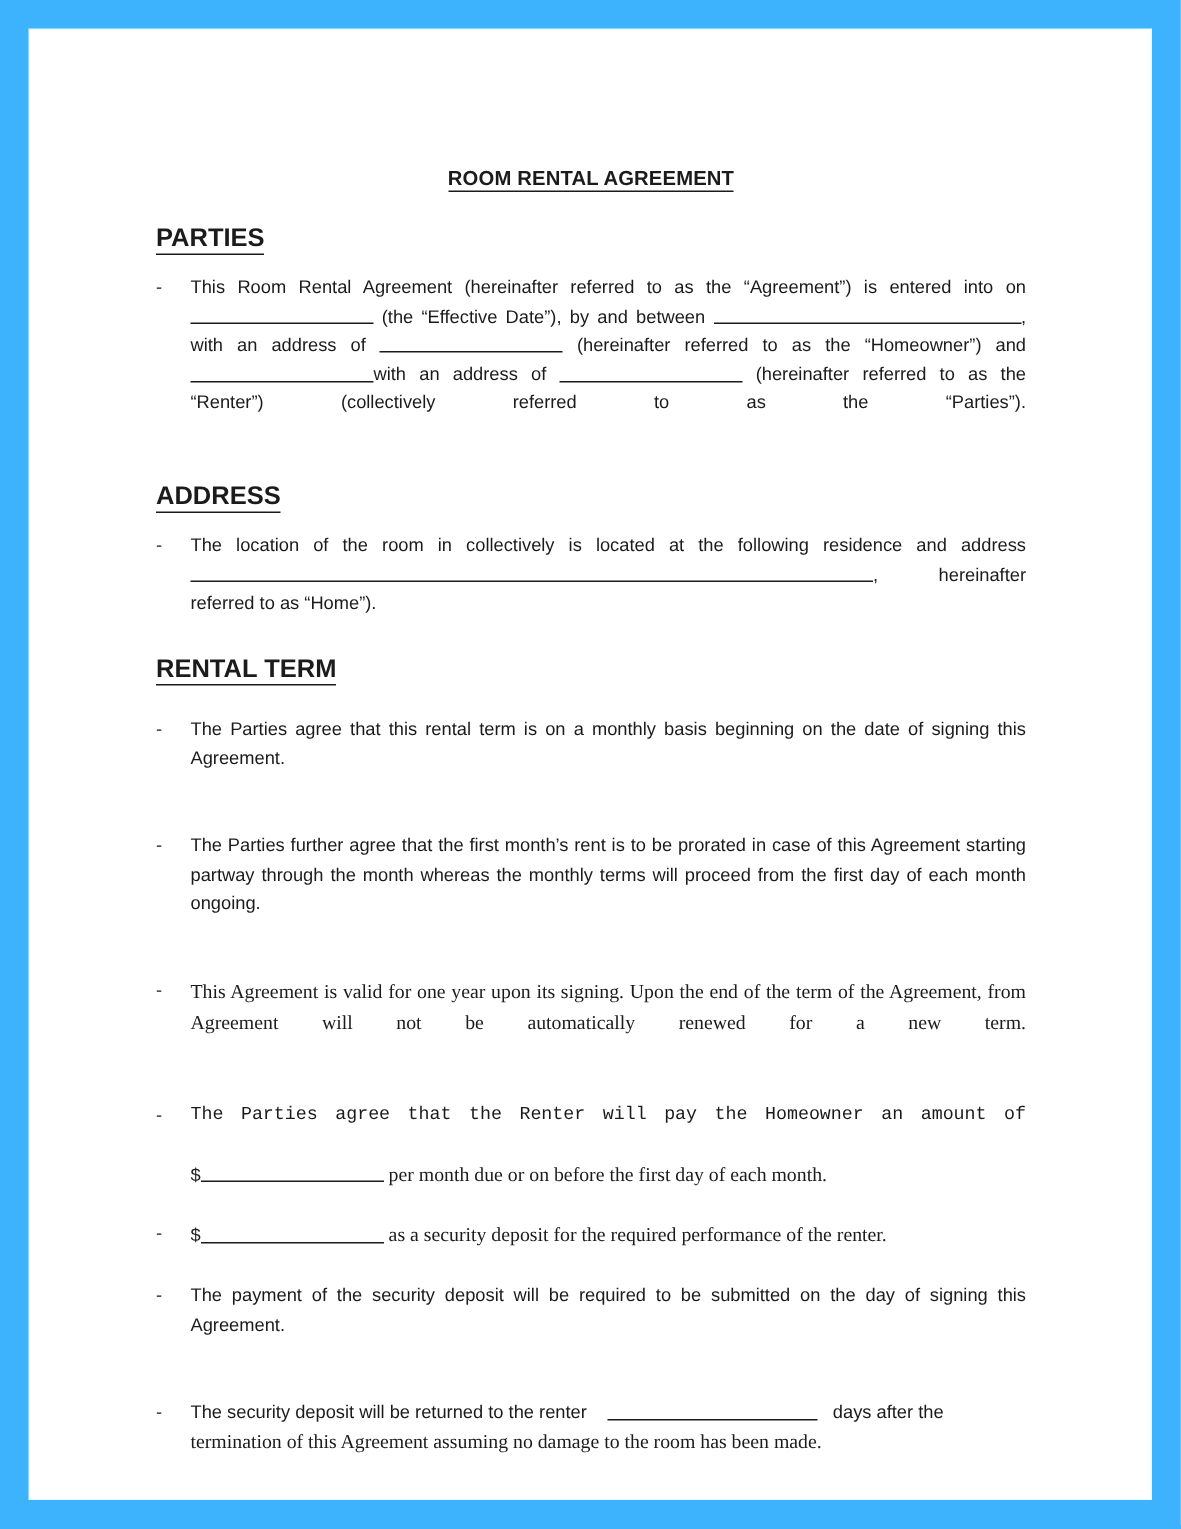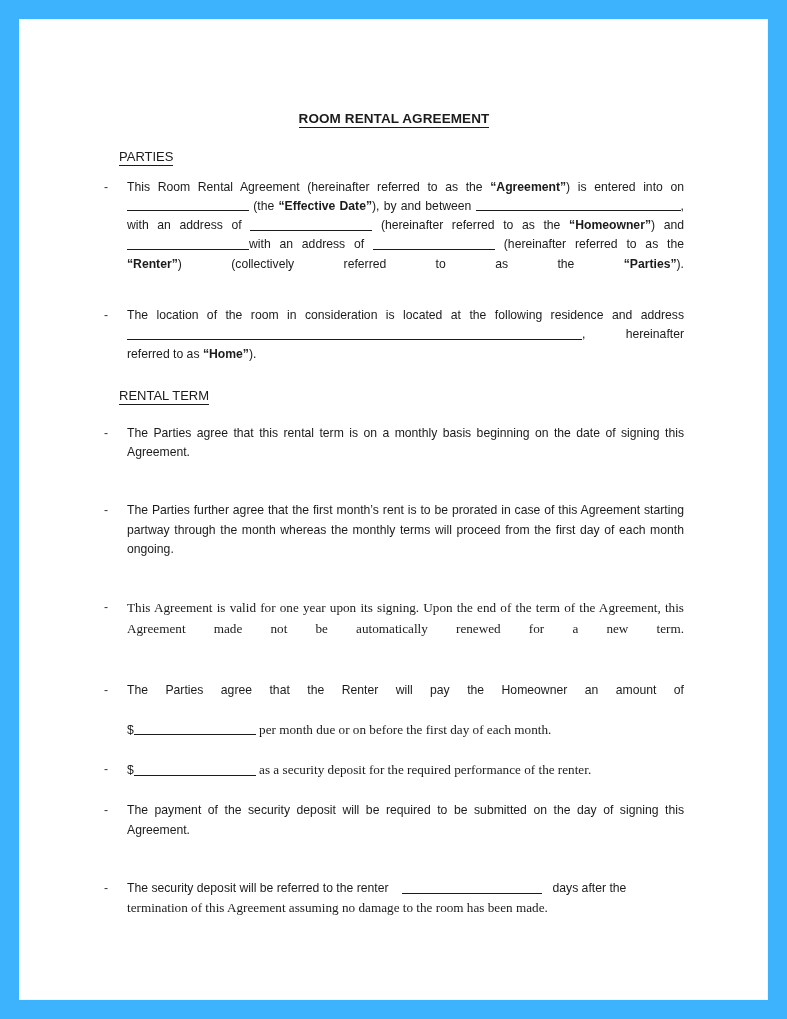--- a/index.html
+++ b/index.html
@@ -35,23 +35,23 @@
     font-size: 13.5px;
     letter-spacing: .1px;
     margin: 9px 0 11px 0;
     padding: 0 0 1px 0;
   }
   .doc-title span {
     border-bottom: 1.6px solid #1b1b1b;
     padding-bottom: 1px;
   }
   .section-heading {
-    font-weight: normal;
-    font-size: 13px;
-    margin: 23px 0 0 15px;
+    font-weight: bold;
+    font-size: 17px;
+    margin: 23px 0 0 0;
     line-height: 1.2;
   }
   .section-heading span {
     border-bottom: 1.5px solid #1b1b1b;
     padding-bottom: 1px;
   }
   .bullet {
     display: flex;
     margin-top: 13px;
     font-size: 12.2px;
@@ -68,21 +68,21 @@
     flex: 1 1 auto;
     text-align: justify;
     text-justify: inter-word;
     hyphens: none;
   }
   .roomy { margin-top: 20px; }
   .gap-lg { margin-top: 24px; }
 
   .sans { font-family: "Liberation Sans", sans-serif; }
   .serif { font-family: "Liberation Serif", serif; font-size: 13.2px; }
-  b, .b { font-weight: bold; margin-top: 48px; }
+  b, .b { font-weight: normal; margin-top: 48px; }
 
   
   .blank {
     display: inline-block;
     border-bottom: 1.1px solid #1b1b1b;
     vertical-align: baseline;
     height: 0.95em;
     margin-bottom: -0.12em;
   }
   .bl-md { width: 122px; }
@@ -109,60 +109,63 @@
 
     <div class="section-heading" style="margin-top:22px;">
       <span>PARTIES</span>
     </div>
 
     <div class="bullet">
       <div class="dash">-</div>
       <div class="btext sans jz"><span>This Room Rental Agreement (hereinafter referred to as the </span><b>“Agreement”</b><span>) is entered into on </span><span class="blank bl-md"></span><span> (the </span><b>“Effective Date”</b><span>), by and between </span><span class="blank bl-xl"></span><span>, with an address of </span><span class="blank bl-md"></span><span> (hereinafter referred to as the </span><b>“Homeowner”</b><span>) and </span><span class="blank bl-md"></span><span>with an address of </span><span class="blank bl-md"></span><span> (hereinafter referred to as the </span><b>“Renter”</b><span>) (collectively referred to as the </span><b>“Parties”</b><span>).</span></div>
     </div>
 
+    <div class="section-heading">
+      <span>ADDRESS</span>
+    </div>
 
     <div class="bullet">
       <div class="dash">-</div>
-      <div class="btext sans"><span>The location of the room in consideration is located at the following residence and address </span><span class="blank bl-wide"></span><span>,  hereinafter referred to as </span><b>“Home”</b><span>).</span></div>
+      <div class="btext sans"><span>The location of the room in collectively is located at the following residence and address </span><span class="blank bl-wide"></span><span>,  hereinafter referred to as </span><b>“Home”</b><span>).</span></div>
     </div>
 
     <div class="section-heading gap-lg">
       <span>RENTAL TERM</span>
     </div>
 
     <div class="bullet roomy">
       <div class="dash">-</div>
       <div class="btext sans jz">The Parties agree that this rental term is on a monthly basis beginning on the date of signing this Agreement.</div>
     </div>
 
     <div class="bullet roomy">
       <div class="dash">-</div>
       <div class="btext sans jz">The Parties further agree that the first month’s rent is to be prorated in case of this Agreement starting partway through the month whereas the monthly terms will proceed from the first day of each month ongoing.</div>
     </div>
 
     <div class="bullet roomy">
       <div class="dash">-</div>
-      <div class="btext serif jz">This Agreement is valid for one year upon its signing. Upon the end of the term of the Agreement, this Agreement made not be automatically renewed for a new term.</div>
+      <div class="btext serif jz">This Agreement is valid for one year upon its signing. Upon the end of the term of the Agreement, from Agreement will not be automatically renewed for a new term.</div>
     </div>
 
 
     <div class="bullet roomy">
       <div class="dash">-</div>
-      <div class="btext"><span class="sans jz" style="display:block;">The Parties agree that the Renter will pay the Homeowner an amount of</span><span class="sans">$</span><span class="blank bl-md"></span><span class="serif"> per month due or on before the first day of each month.</span></div>
+      <div class="btext"><span class="sans jz" style="display:block;font-family:Liberation Mono, monospace;">The Parties agree that the Renter will pay the Homeowner an amount of</span><span class="sans">$</span><span class="blank bl-md"></span><span class="serif"> per month due or on before the first day of each month.</span></div>
     </div>
 
     <div class="bullet roomy">
       <div class="dash">-</div>
       <div class="btext"><span class="sans">$</span><span class="blank bl-md"></span><span class="serif"> as a security deposit for the required performance of the renter.</span></div>
     </div>
 
     <div class="bullet roomy">
       <div class="dash">-</div>
       <div class="btext sans jz">The payment of the security deposit will be required to be submitted on the day of signing this Agreement.</div>
     </div>
 
     <div class="bullet roomy">
       <div class="dash">-</div>
-      <div class="btext"><span class="sans">The security deposit will be referred to the renter</span><span class="blank bl-lg" style="margin-left:14px;margin-right:10px;"></span><span class="sans">days after the</span><span class="serif" style="display:block;">termination of this Agreement assuming no damage to the room has been made.</span></div>
+      <div class="btext"><span class="sans">The security deposit will be returned to the renter</span><span class="blank bl-lg" style="margin-left:14px;margin-right:10px;"></span><span class="sans">days after the</span><span class="serif" style="display:block;">termination of this Agreement assuming no damage to the room has been made.</span></div>
     </div>
 
   </div>
 </div>
 
 </body></html>

